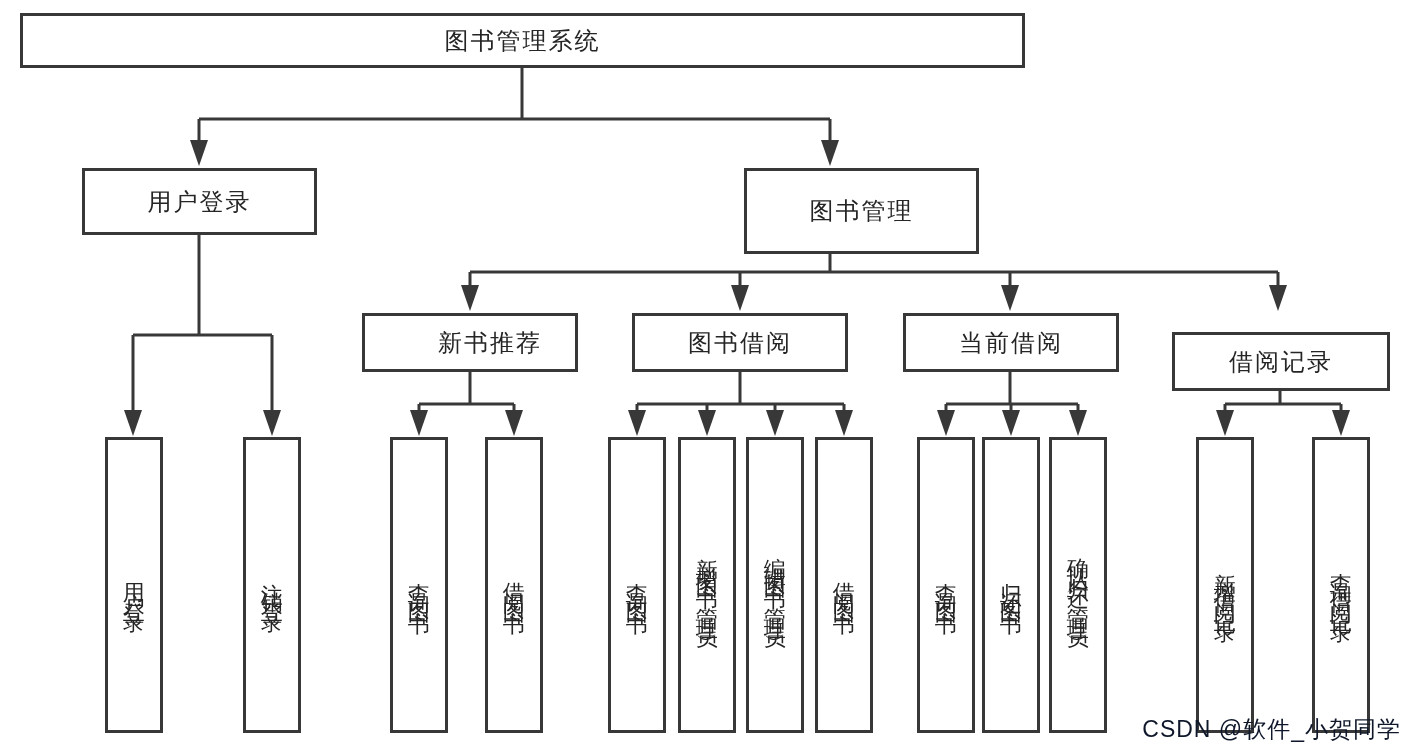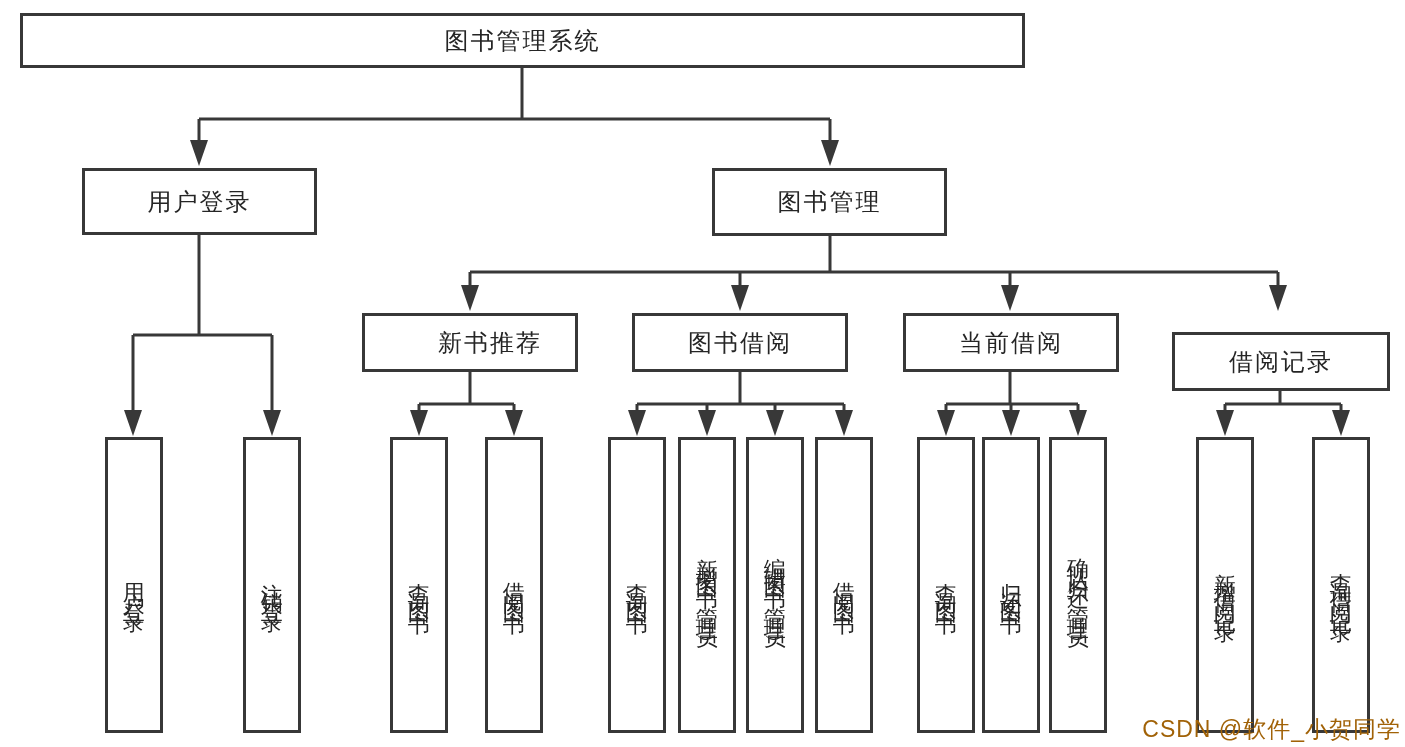--- a/index.html
+++ b/index.html
@@ -14,21 +14,21 @@
   }
   .h-label{font-size:24px;letter-spacing:2px;white-space:nowrap;}
   .leaf span{
     writing-mode:vertical-rl;text-orientation:mixed;
     font-size:22px;letter-spacing:10px;line-height:1.15;white-space:nowrap;
   }
   
   .n-root{left:20px;top:13px;width:1005px;height:55px;}
   
   .n-user-login{left:82px;top:168px;width:235px;height:67px;}
-  .n-book-mgmt{left:712px;top:168px;width:235px;height:68px;text-align:right;}
+  .n-book-mgmt{left:744px;top:168px;width:235px;height:86px;text-align:right;}
   
   .n-l3-1{left:362px;top:313px;width:216px;height:59px;padding-left:40px;}
   .n-l3-2{left:632px;top:313px;width:216px;height:59px;}
   .n-l3-3{left:903px;top:313px;width:216px;height:59px;}
   .n-l3-4{left:1172px;top:313px;width:218px;height:59px;margin-top:19px;}
   
   .leaf{top:437px;width:58px;height:296px;}
   .lf-1{left:105px;} .lf-2{left:243px;} .lf-3{left:390px;} .lf-4{left:485px;}
   .lf-5{left:608px;} .lf-6{left:678px;} .lf-7{left:746px;} .lf-8{left:815px;}
   .lf-9{left:917px;} .lf-10{left:982px;} .lf-11{left:1049px;} .lf-12{left:1196px;}
@@ -140,14 +140,14 @@
   <div class="node leaf lf-11">
     <span>确认归还（管理员）</span>
   </div>
   <div class="node leaf lf-12">
     <span>新增借阅记录</span>
   </div>
   <div class="node leaf lf-13">
     <span>查询借阅记录</span>
   </div>
 
-  <div class="watermark" style="color: #a16207;">CSDN @软件_小贺同学</div>
+  <div class="watermark" style="color: #0f172a;">CSDN @软件_小贺同学</div>
 </div>
 
 </body></html>

